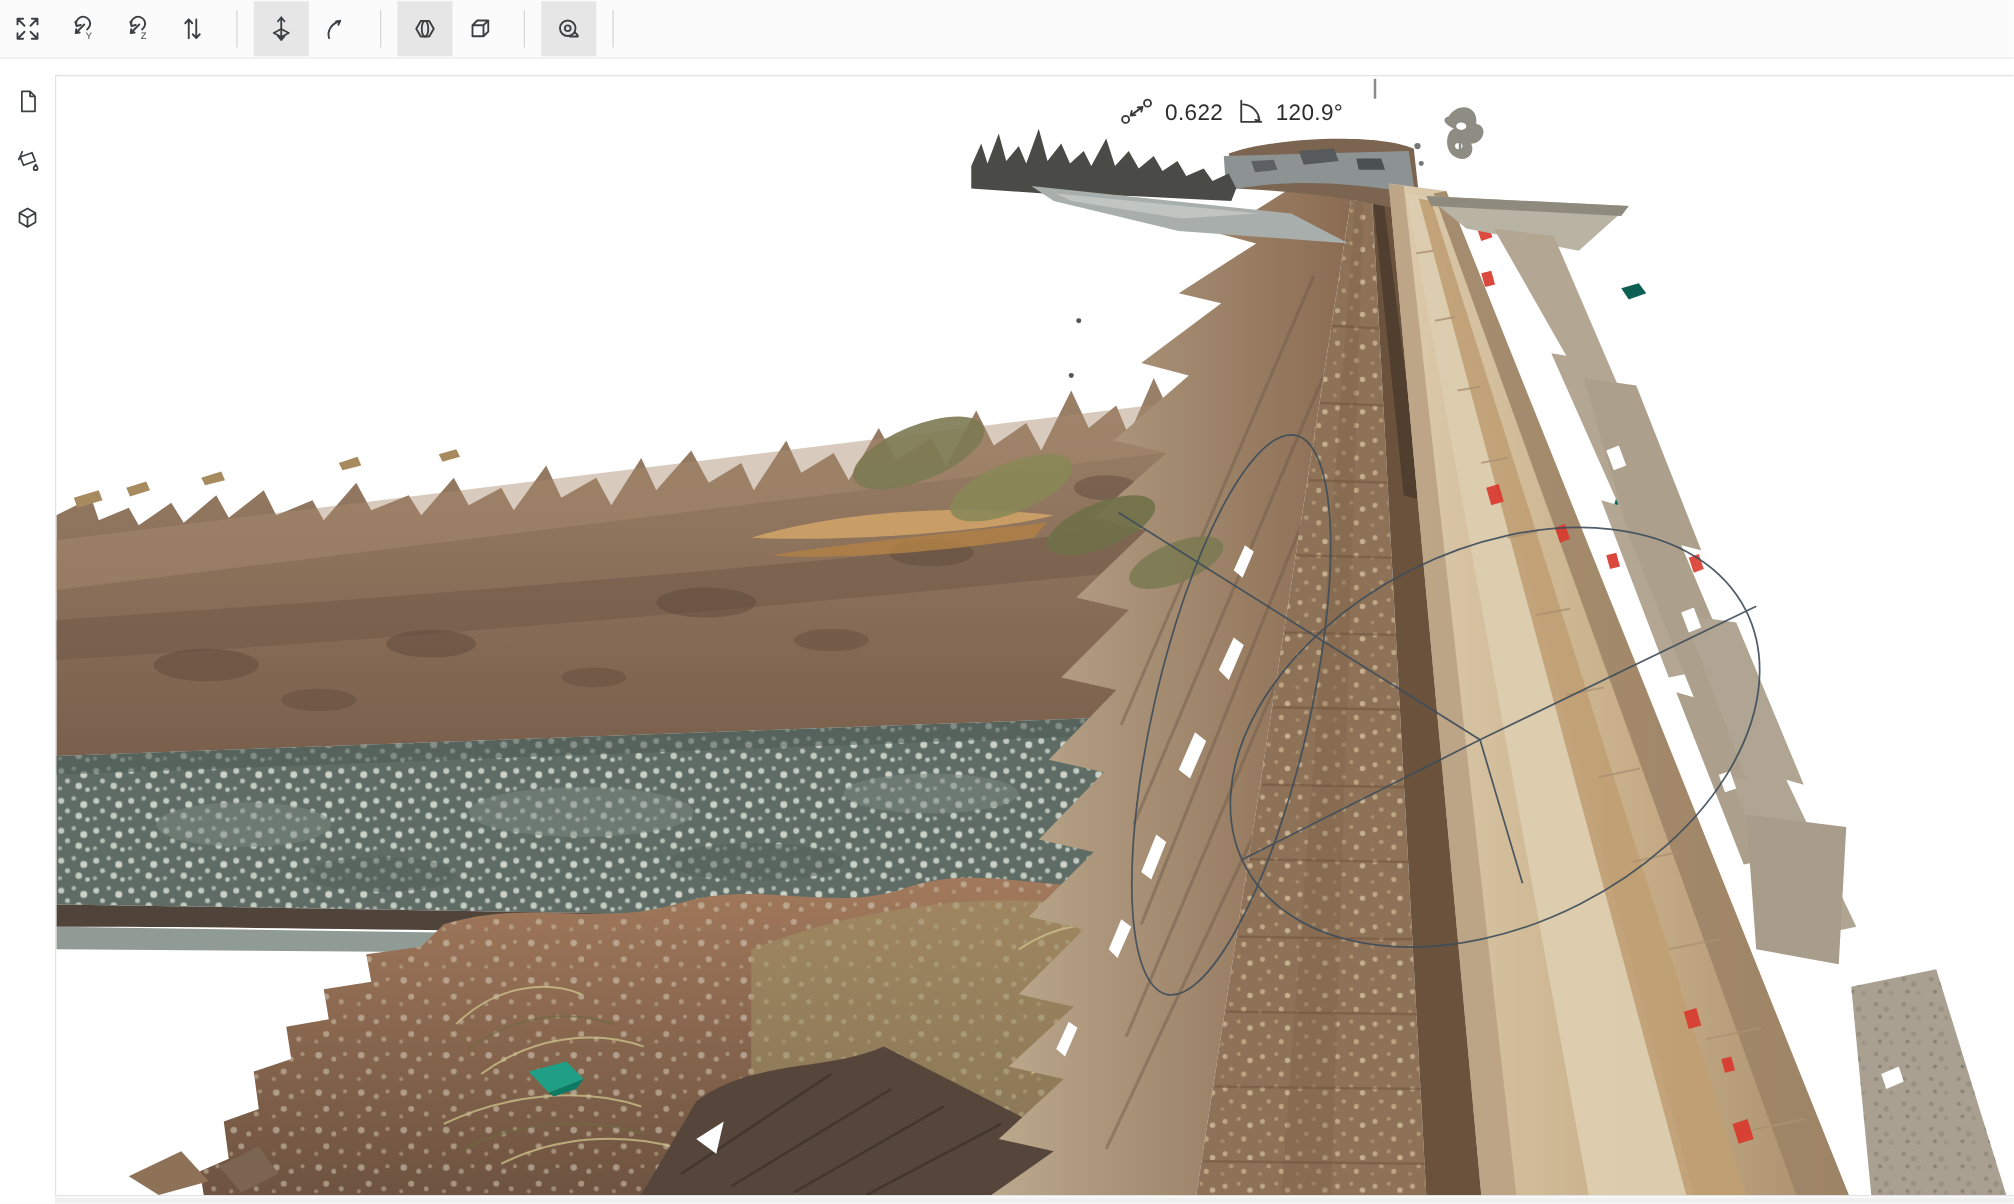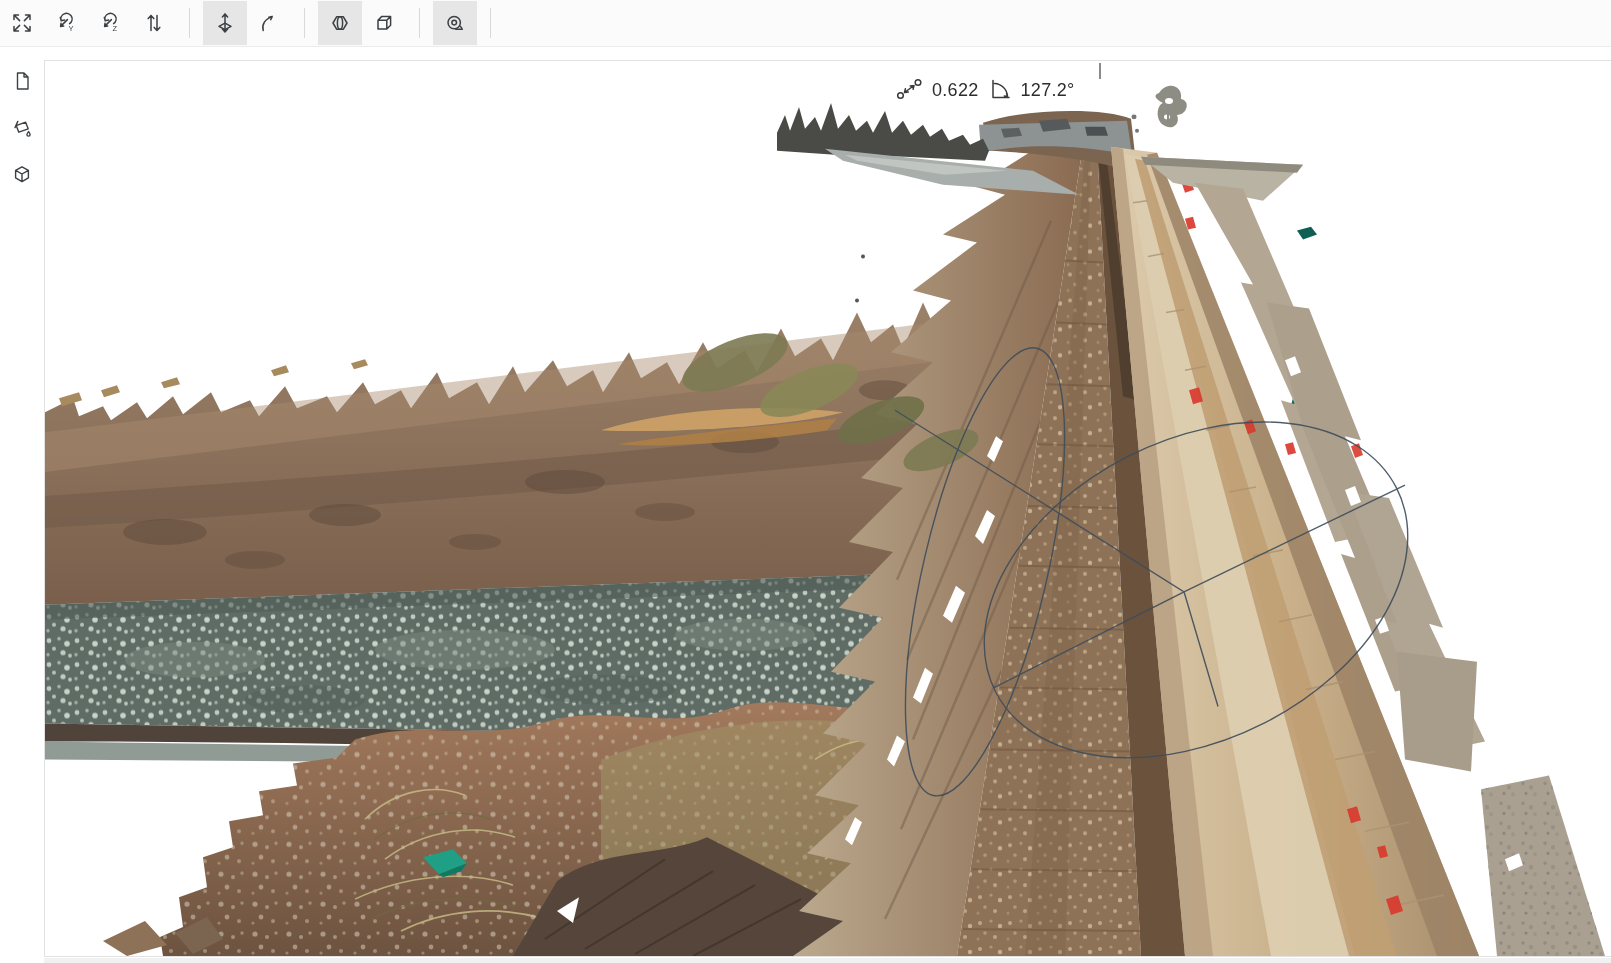--- a/index.html
+++ b/index.html
@@ -121,21 +121,21 @@
   <div class="readout">
     <svg width="28" height="24" viewBox="0 0 28 24">
       <circle cx="23" cy="5.5" r="2.8"></circle>
         <circle cx="5.5" cy="18.5" r="2.8"></circle>
       <path d="M9.5,15.5 L19,8.5 M19,8.5 L15.2,8.9 M19,8.5 L18.1,12.2 M9.5,15.5 L13.3,15.1 M9.5,15.5 L10.4,11.8"></path>
     </svg>
     <span class="val">0.622</span>
     <svg width="24" height="24" viewBox="0 0 24 24">
       <path d="M5,3.5 V20.5 M5,20.5 H21 M6.5,6.5 A13.5,13.5 0 0 1 19.5,19.5 M19.5,19.5 L16.3,18.9 M19.5,19.5 L18.6,16.2"></path>
     </svg>
-    <span class="val">127.2°</span>
+    <span class="val">120.9°</span>
   </div>
 
   <svg class="scene" viewBox="0 0 1566 897" preserveAspectRatio="none">
     <defs>
       <linearGradient id="gSoil" x1="0" y1="0" x2="0" y2="1">
           <stop offset="0" stop-color="#9c8169"></stop>
           <stop offset="1" stop-color="#7a604c"></stop>
         </linearGradient>
       <linearGradient id="gWall" x1="0" y1="0" x2="1" y2="0">
           <stop offset="0" stop-color="#bba98e"></stop>

